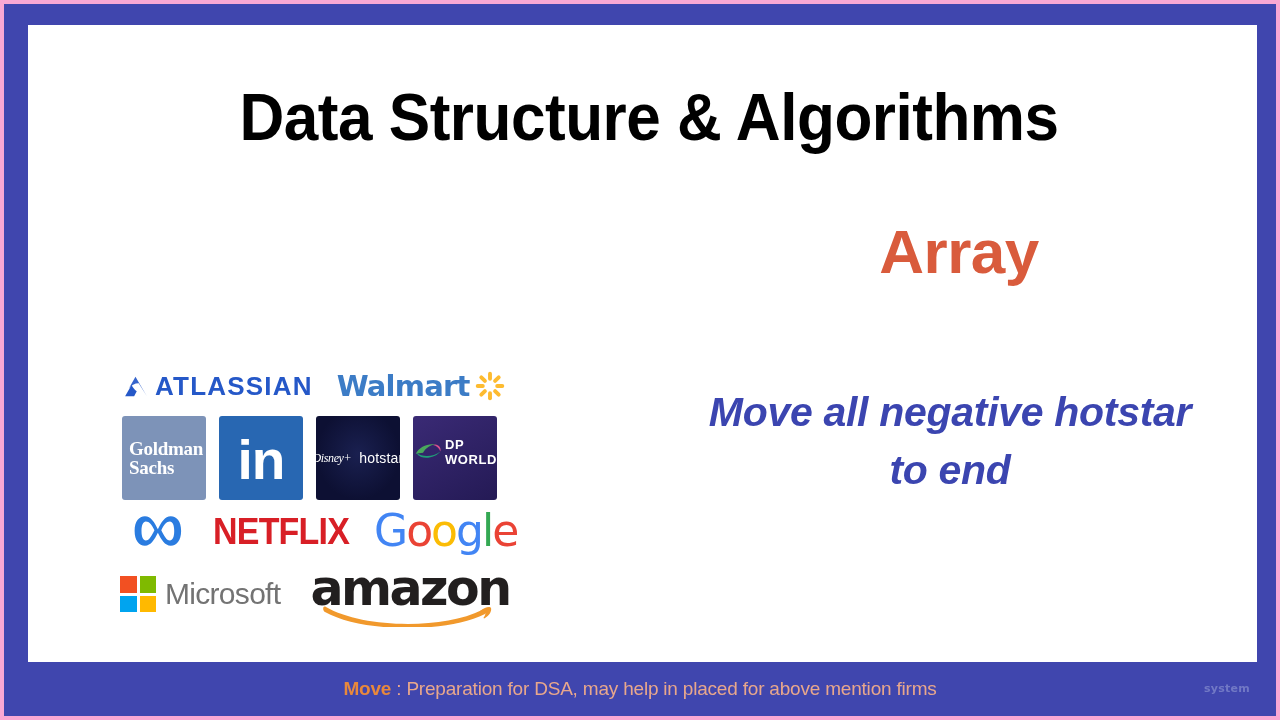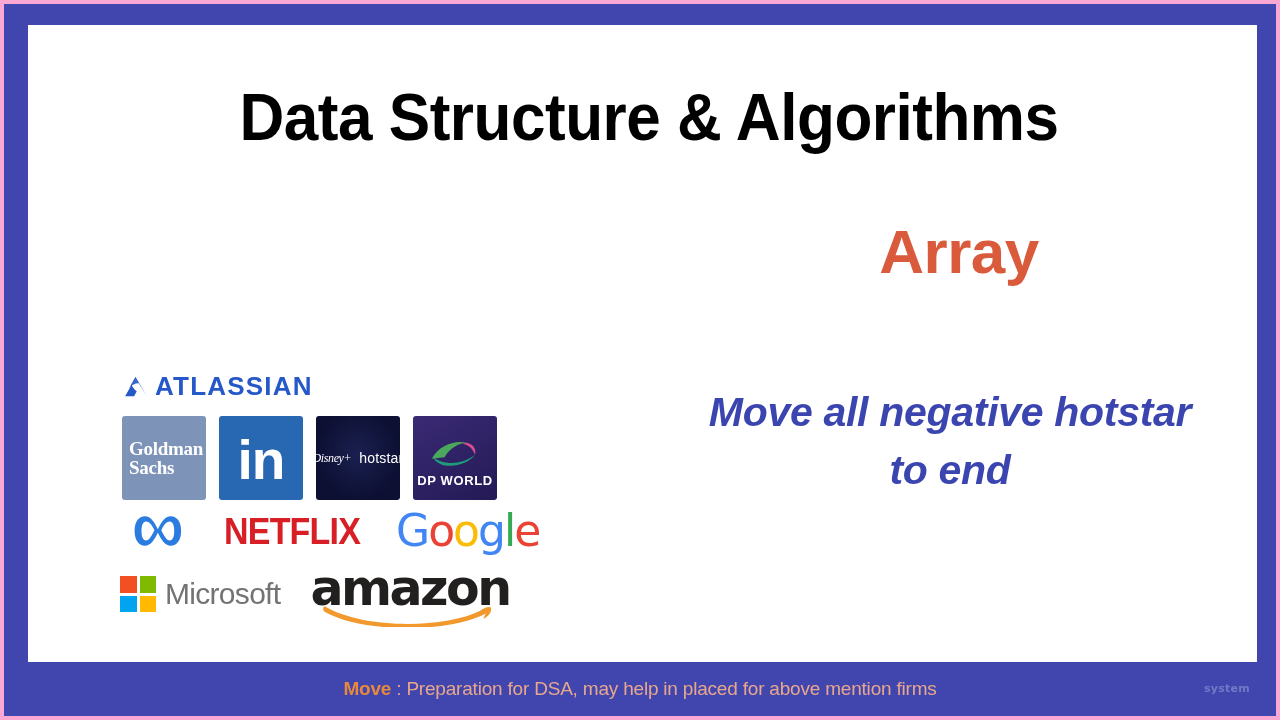--- a/index.html
+++ b/index.html
@@ -181,21 +181,21 @@
     letter-spacing: -0.4px;
   }
   .hotstar-word {
     font-family: "Liberation Sans", sans-serif;
     font-size: 14px;
     color: #ffffff;
     letter-spacing: 0.2px;
   }
   .tile-dpworld {
     background: linear-gradient(150deg, #3a2a75 0%, #241a55 100%);
-    flex-direction: column;
+    flex-direction: row;
     justify-content: flex-end;
     padding-bottom: 12px;
     box-sizing: border-box;
   }
   .dp-swoosh { width: 56px; height: 34px; display: block; margin-bottom: 2px; }
   .dpworld-word {
     font-family: "Liberation Sans", sans-serif;
     font-weight: bold;
     font-size: 13px;
     color: #ffffff;
@@ -329,20 +329,35 @@
 
         <div class="logo-row" style="gap:24px; height:48px; padding-left:34px;">
           <div class="logo-cell atlassian">
             <svg class="atlassian-mark" viewBox="0 0 32 32">
               <path d="M10.2 13.6 L1.5 29 H13.5 L17 22.2 C13.9 20.1 11.4 17.1 10.2 13.6 Z" fill="#2558c8"></path>
               <path d="M15.3 3 L6.6 18.4 C9.5 14.1 14.3 11.5 19.6 11.5 L30.5 29 L15.3 3 Z" fill="#2558c8" opacity="0.92"></path>
             </svg>
             <span class="atlassian-word">ATLASSIAN</span>
           </div>
 
+          <div class="logo-cell walmart">
+            <span class="walmart-word">Walmart</span>
+            <svg class="walmart-spark" viewBox="0 0 40 40">
+              <g fill="#fdbb30">
+                <rect x="17.4" y="1" width="5.2" height="12" rx="2.6"></rect>
+                <rect x="17.4" y="27" width="5.2" height="12" rx="2.6"></rect>
+                <rect x="1" y="17.4" width="12" height="5.2" rx="2.6"></rect>
+                <rect x="27" y="17.4" width="12" height="5.2" rx="2.6"></rect>
+                <rect x="17.4" y="1" width="5.2" height="12" rx="2.6" transform="rotate(45 20 20)"></rect>
+                <rect x="17.4" y="27" width="5.2" height="12" rx="2.6" transform="rotate(45 20 20)"></rect>
+                <rect x="1" y="17.4" width="12" height="5.2" rx="2.6" transform="rotate(45 20 20)"></rect>
+                <rect x="27" y="17.4" width="12" height="5.2" rx="2.6" transform="rotate(45 20 20)"></rect>
+              </g>
+            </svg>
+          </div>
         </div>
 
         <div class="logo-row" style="gap:13px; margin-top:6px; padding-left:32px;">
           <div class="tile tile-goldman">
             <div class="goldman-text">
               <div>Goldman</div>
               <div>Sachs</div>
             </div>
           </div>
 
@@ -358,21 +373,21 @@
           <div class="tile tile-dpworld">
             <svg class="dp-swoosh" viewBox="0 0 70 40">
               <path d="M6 26 C14 10 34 2 50 6 C40 6 28 13 22 24 Z" fill="#4aa85c"></path>
               <path d="M50 6 C58 8 62 14 60 21 C57 13 52 9 44 7 Z" fill="#d94f8e"></path>
               <path d="M8 24 C20 34 44 34 60 21 C52 32 32 38 18 33 C13 31 9 28 8 24 Z" fill="#1f9d78"></path>
             </svg>
             <span class="dpworld-word">DP WORLD</span>
           </div>
         </div>
 
-        <div class="logo-row" style="gap:36px; height:62px; padding-left:36px;">
+        <div class="logo-row" style="gap:25px; height:62px; padding-left:36px;">
           <div class="logo-cell">
             <svg class="meta-mark" viewBox="0 0 72 44">
               <path d="M10 22 C10 11 15 5 22 5 C29 5 33 12 37 20 C41 12 45 5 52 5 C59 5 64 11 64 22 C64 33 59 39 52 39 C45 39 41 32 37 24 C33 32 29 39 22 39 C15 39 10 33 10 22 Z
                        M18 22 C18 29 20 33 23 33 C27 33 30 27 33 21 C30 15 27 11 23 11 C20 11 18 15 18 22 Z
                        M41 21 C44 27 47 33 51 33 C54 33 56 29 56 22 C56 15 54 11 51 11 C47 11 44 15 41 21 Z" fill="#2a7ce0"></path>
             </svg>
           </div>
           <div class="logo-cell">
             <span class="netflix-word">NETFLIX</span>
           </div>

